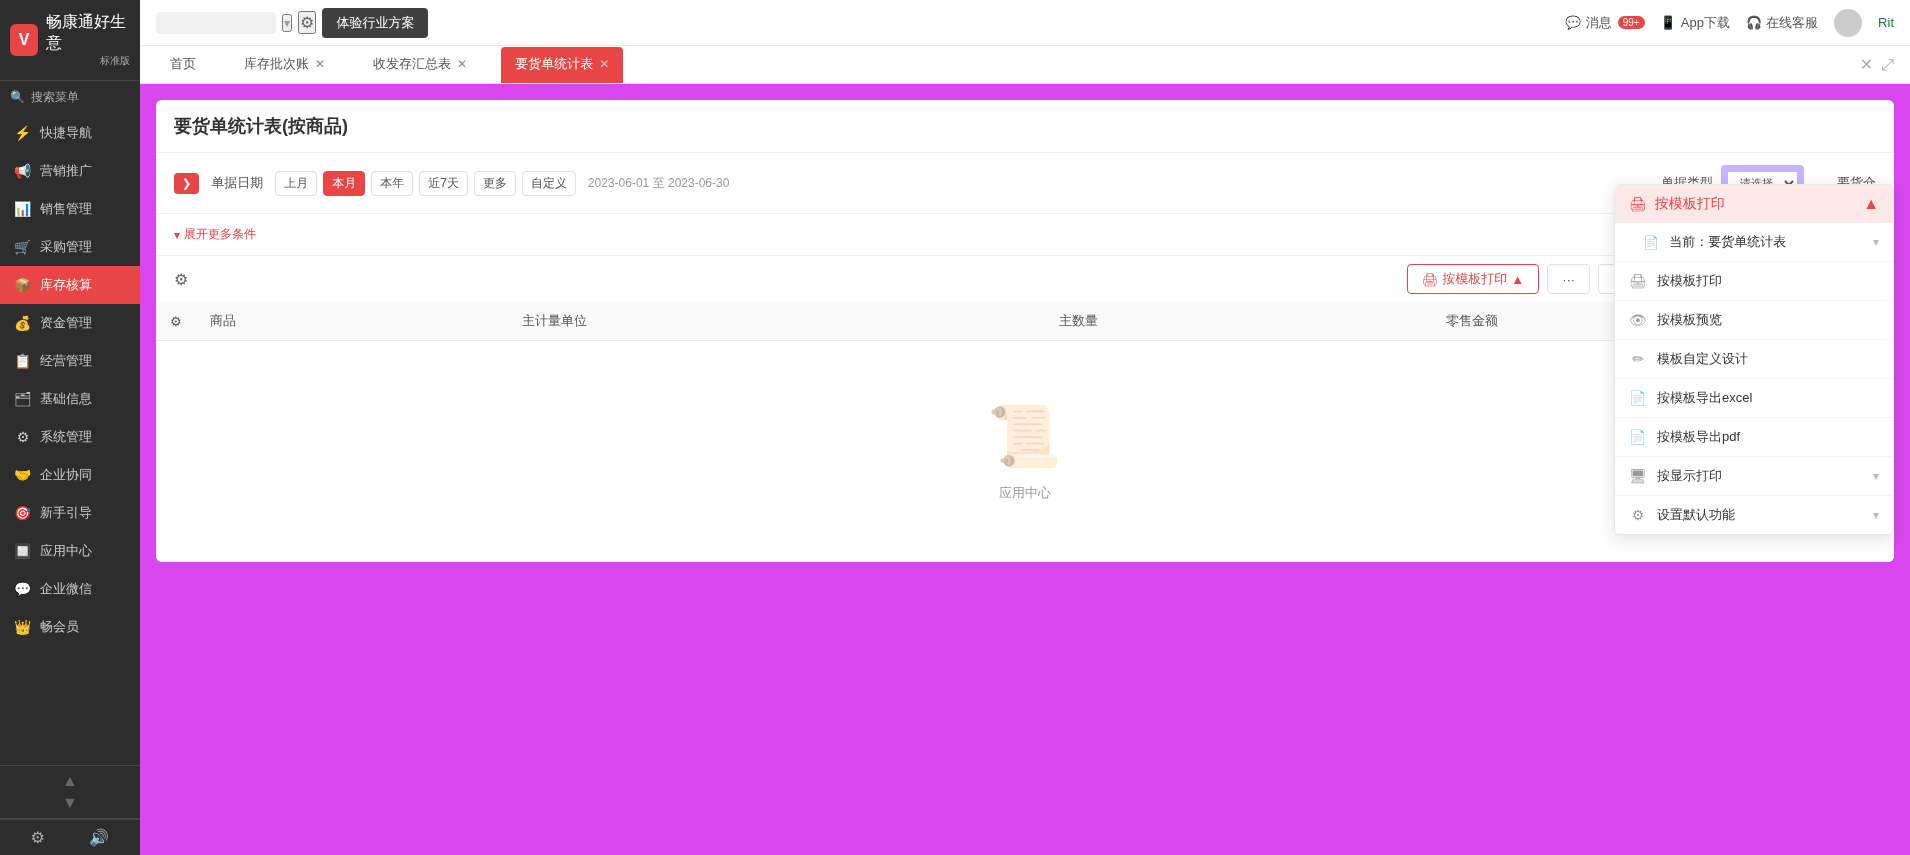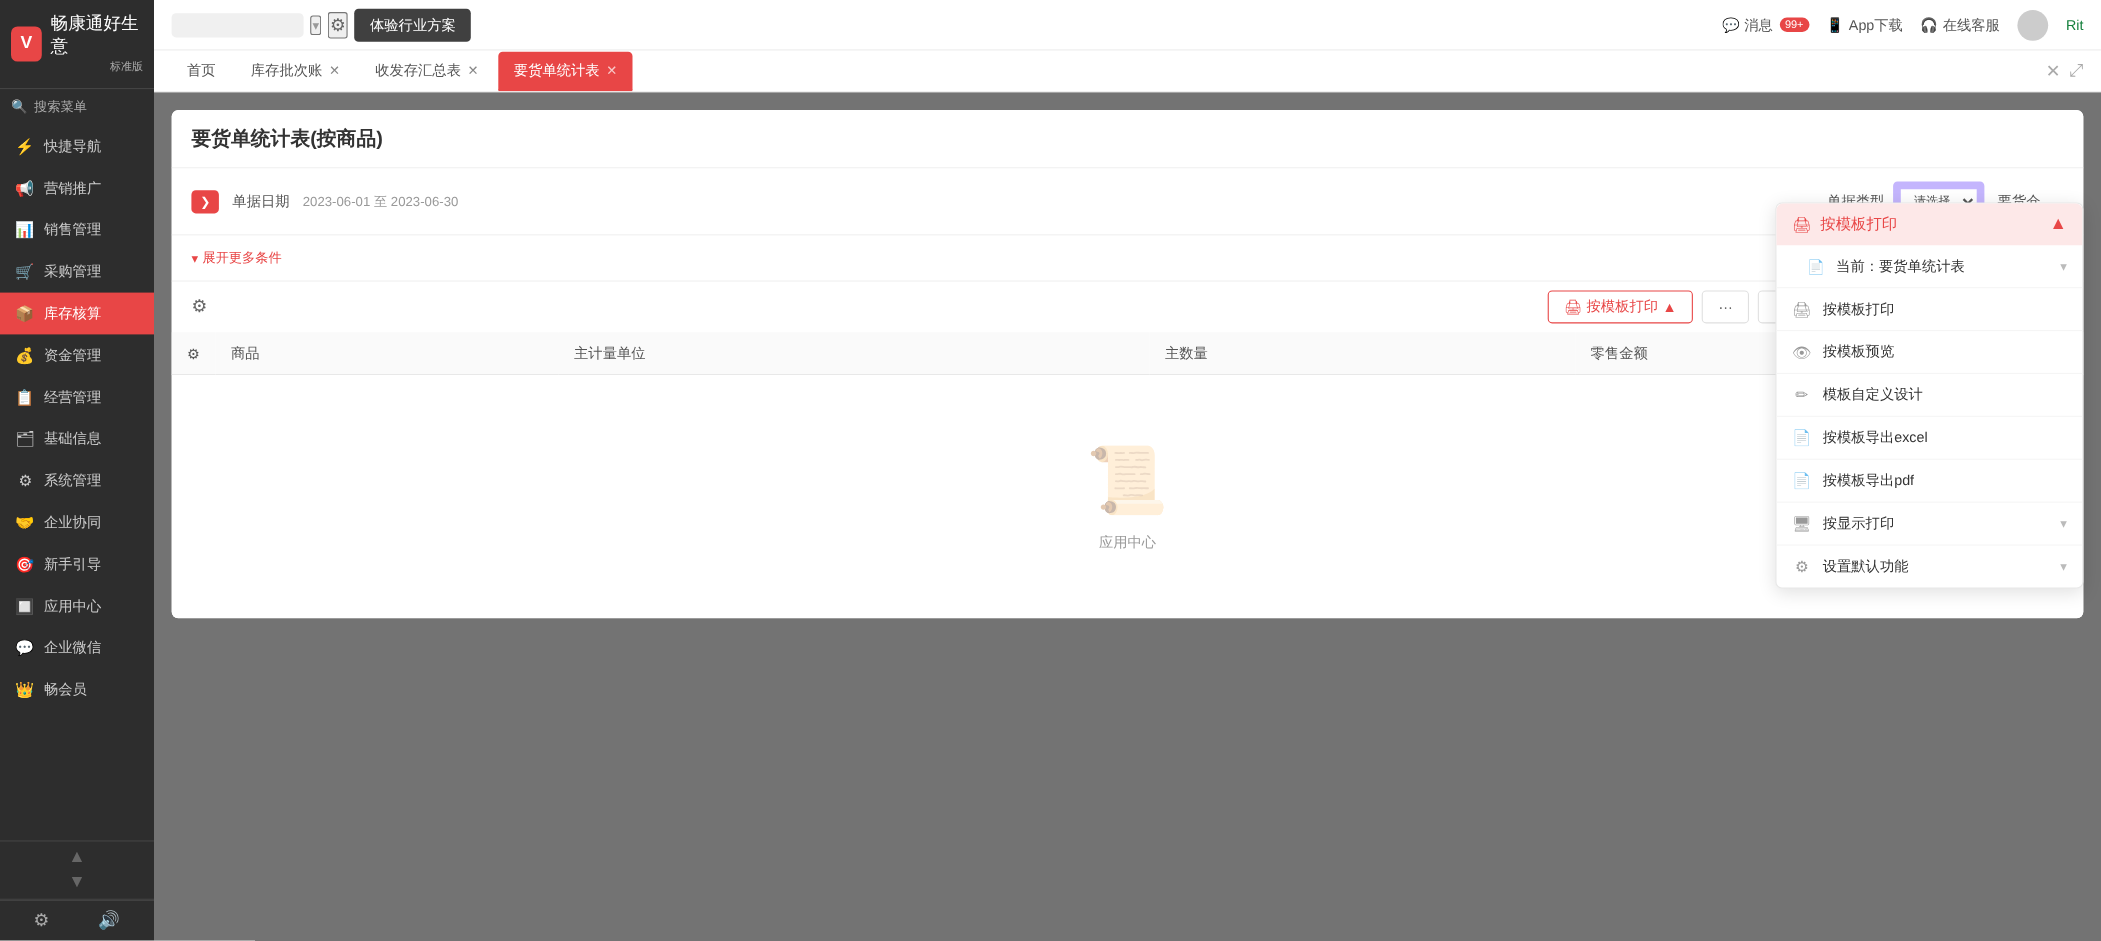--- a/index.html
+++ b/index.html
@@ -79,39 +79,39 @@
       background: #e84646; color: #fff; border-radius: 10px;
       padding: 1px 5px; font-size: 10px; margin-left: 2px;
     }
     .topbar-avatar { width: 28px; height: 28px; background: #ccc; border-radius: 50%; }
 
     
     .tabbar {
       background: #fff;
       border-bottom: 1px solid #e8e8e8;
       display: flex; align-items: center;
-      padding: 0 16px; height: 38px; gap: 4px;
+      padding: 0 16px; height: 38px; gap: 20px;
     }
     .tab-item {
       display: flex; align-items: center; gap: 6px;
       padding: 8px 14px; border-radius: 4px 4px 0 0;
       cursor: pointer; font-size: 13px; color: #555;
       border-bottom: 2px solid transparent;
     }
     .tab-item.active {
       background: #e84646; color: #fff;
       border-bottom: 2px solid #e84646;
     }
     .tab-close { font-size: 12px; opacity: 0.7; cursor: pointer; }
     .tab-item.active .tab-close { color: #fff; }
     .tabbar-actions { margin-left: auto; display: flex; gap: 8px; }
     .tabbar-action-btn { background: none; border: none; cursor: pointer; color: #aaa; font-size: 16px; }
 
     
-    .content { flex: 1; overflow: auto; background: #737373; padding: 16px; position: relative; }
+    .content { flex: 1; overflow: auto; background: #d946ef; padding: 16px; position: relative; }
 
     
     .page-header { background: #fff; border-radius: 6px 6px 0 0; padding: 14px 18px; margin-bottom: 0; }
     .page-title { font-size: 18px; font-weight: bold; color: #333; }
 
     
     .filter-bar {
       background: #fff; padding: 12px 18px;
       border-top: 1px solid #f0f0f0;
       display: flex; align-items: center; gap: 12px; flex-wrap: wrap;
@@ -357,30 +357,38 @@
     <div class="content-wrapper">
 
       <div class="page-header">
         <h2 class="page-title">要货单统计表(按商品)</h2>
       </div>
 
       <div class="filter-bar">
         <button class="filter-toggle-btn" style="font-size:11px;">❯</button>
 
         <span class="filter-label">单据日期</span>
+        <div class="filter-date-group">
+          <button class="filter-btn">上月</button>
+          <button class="filter-btn active">本月</button>
+          <button class="filter-btn">本年</button>
+          <button class="filter-btn">近7天</button>
+          <button class="filter-btn">更多</button>
+          <button class="filter-btn">自定义</button>
+        </div>
         <span class="filter-date-range">2023-06-01 至 2023-06-30</span>
 
         <div class="filter-type-group">
           <span class="filter-label">单据类型</span>
           <select class="filter-select">
             <option>请选择</option>
           </select>
         </div>
 
-        <div style="width: 60px;">
+        <div style="width: 60px; text-align: right;">
           <span class="filter-label">要货仓</span>
         </div>
       </div>
 
       <div style="background:#fff; padding: 6px 18px; border-top: 1px solid #f0f0f0; text-align: center;">
         <button class="filter-expand-btn">
           <span>▾</span>
           <span>展开更多条件</span>
         </button>
       </div>

